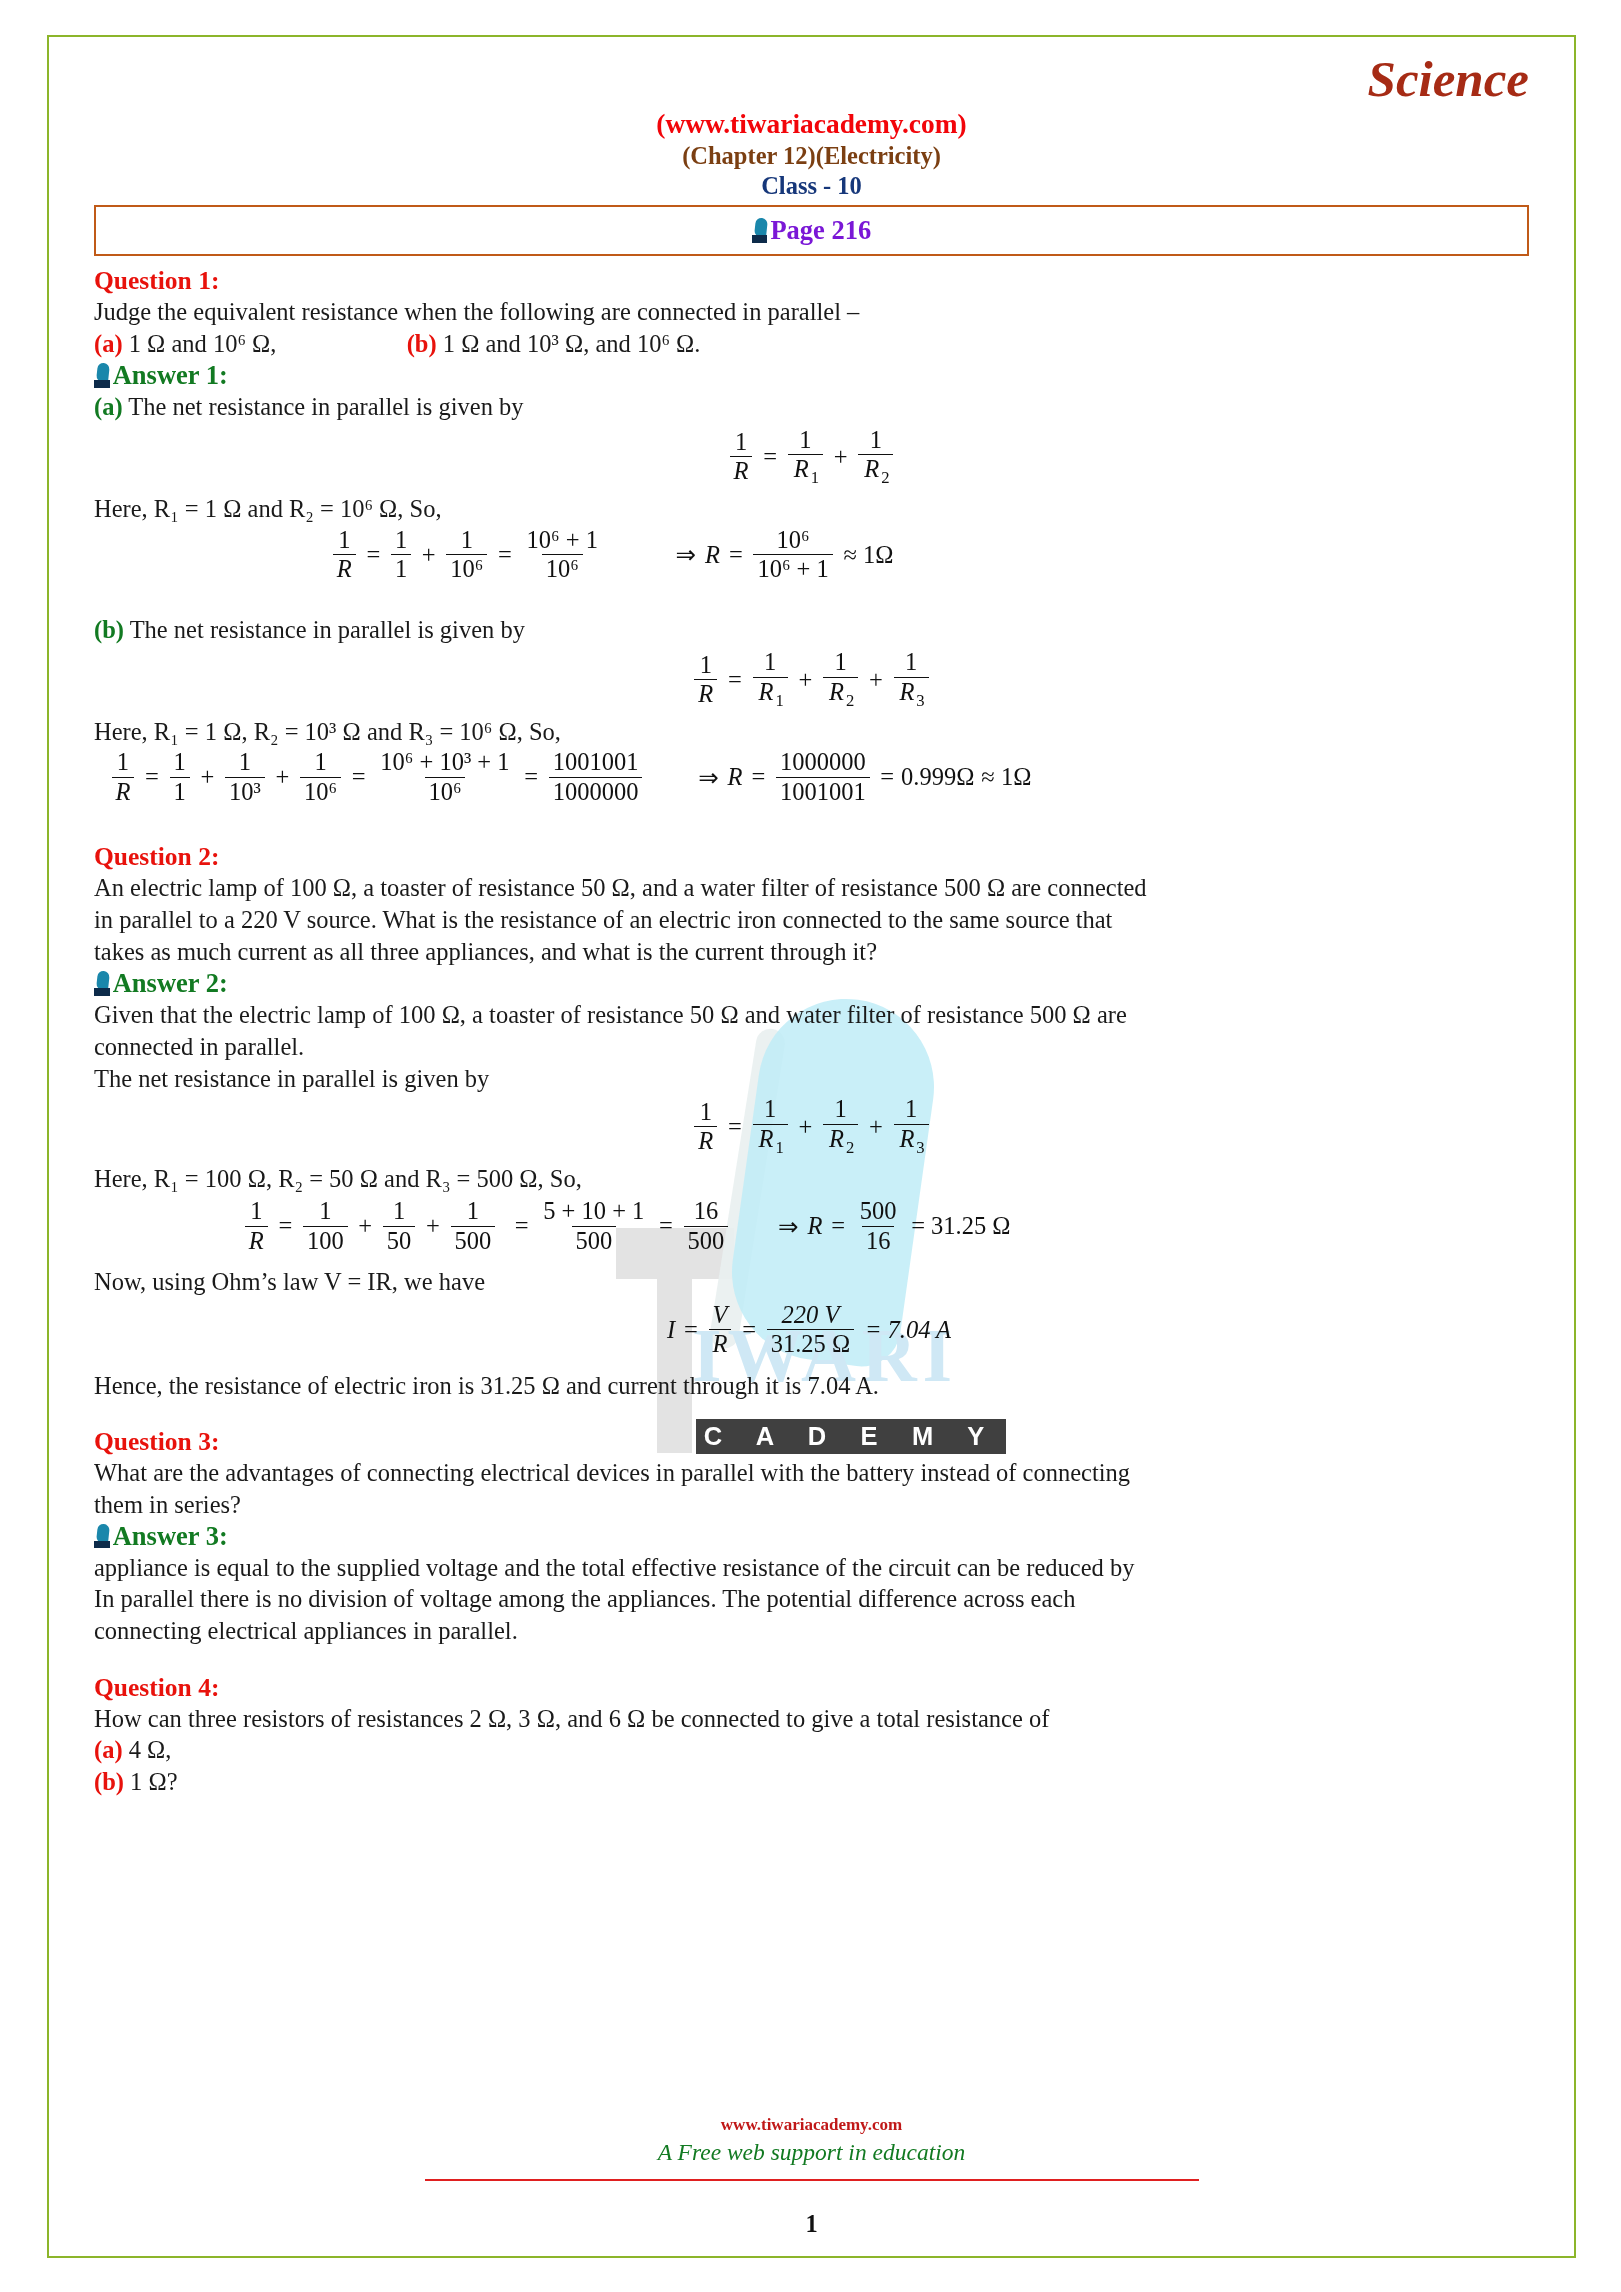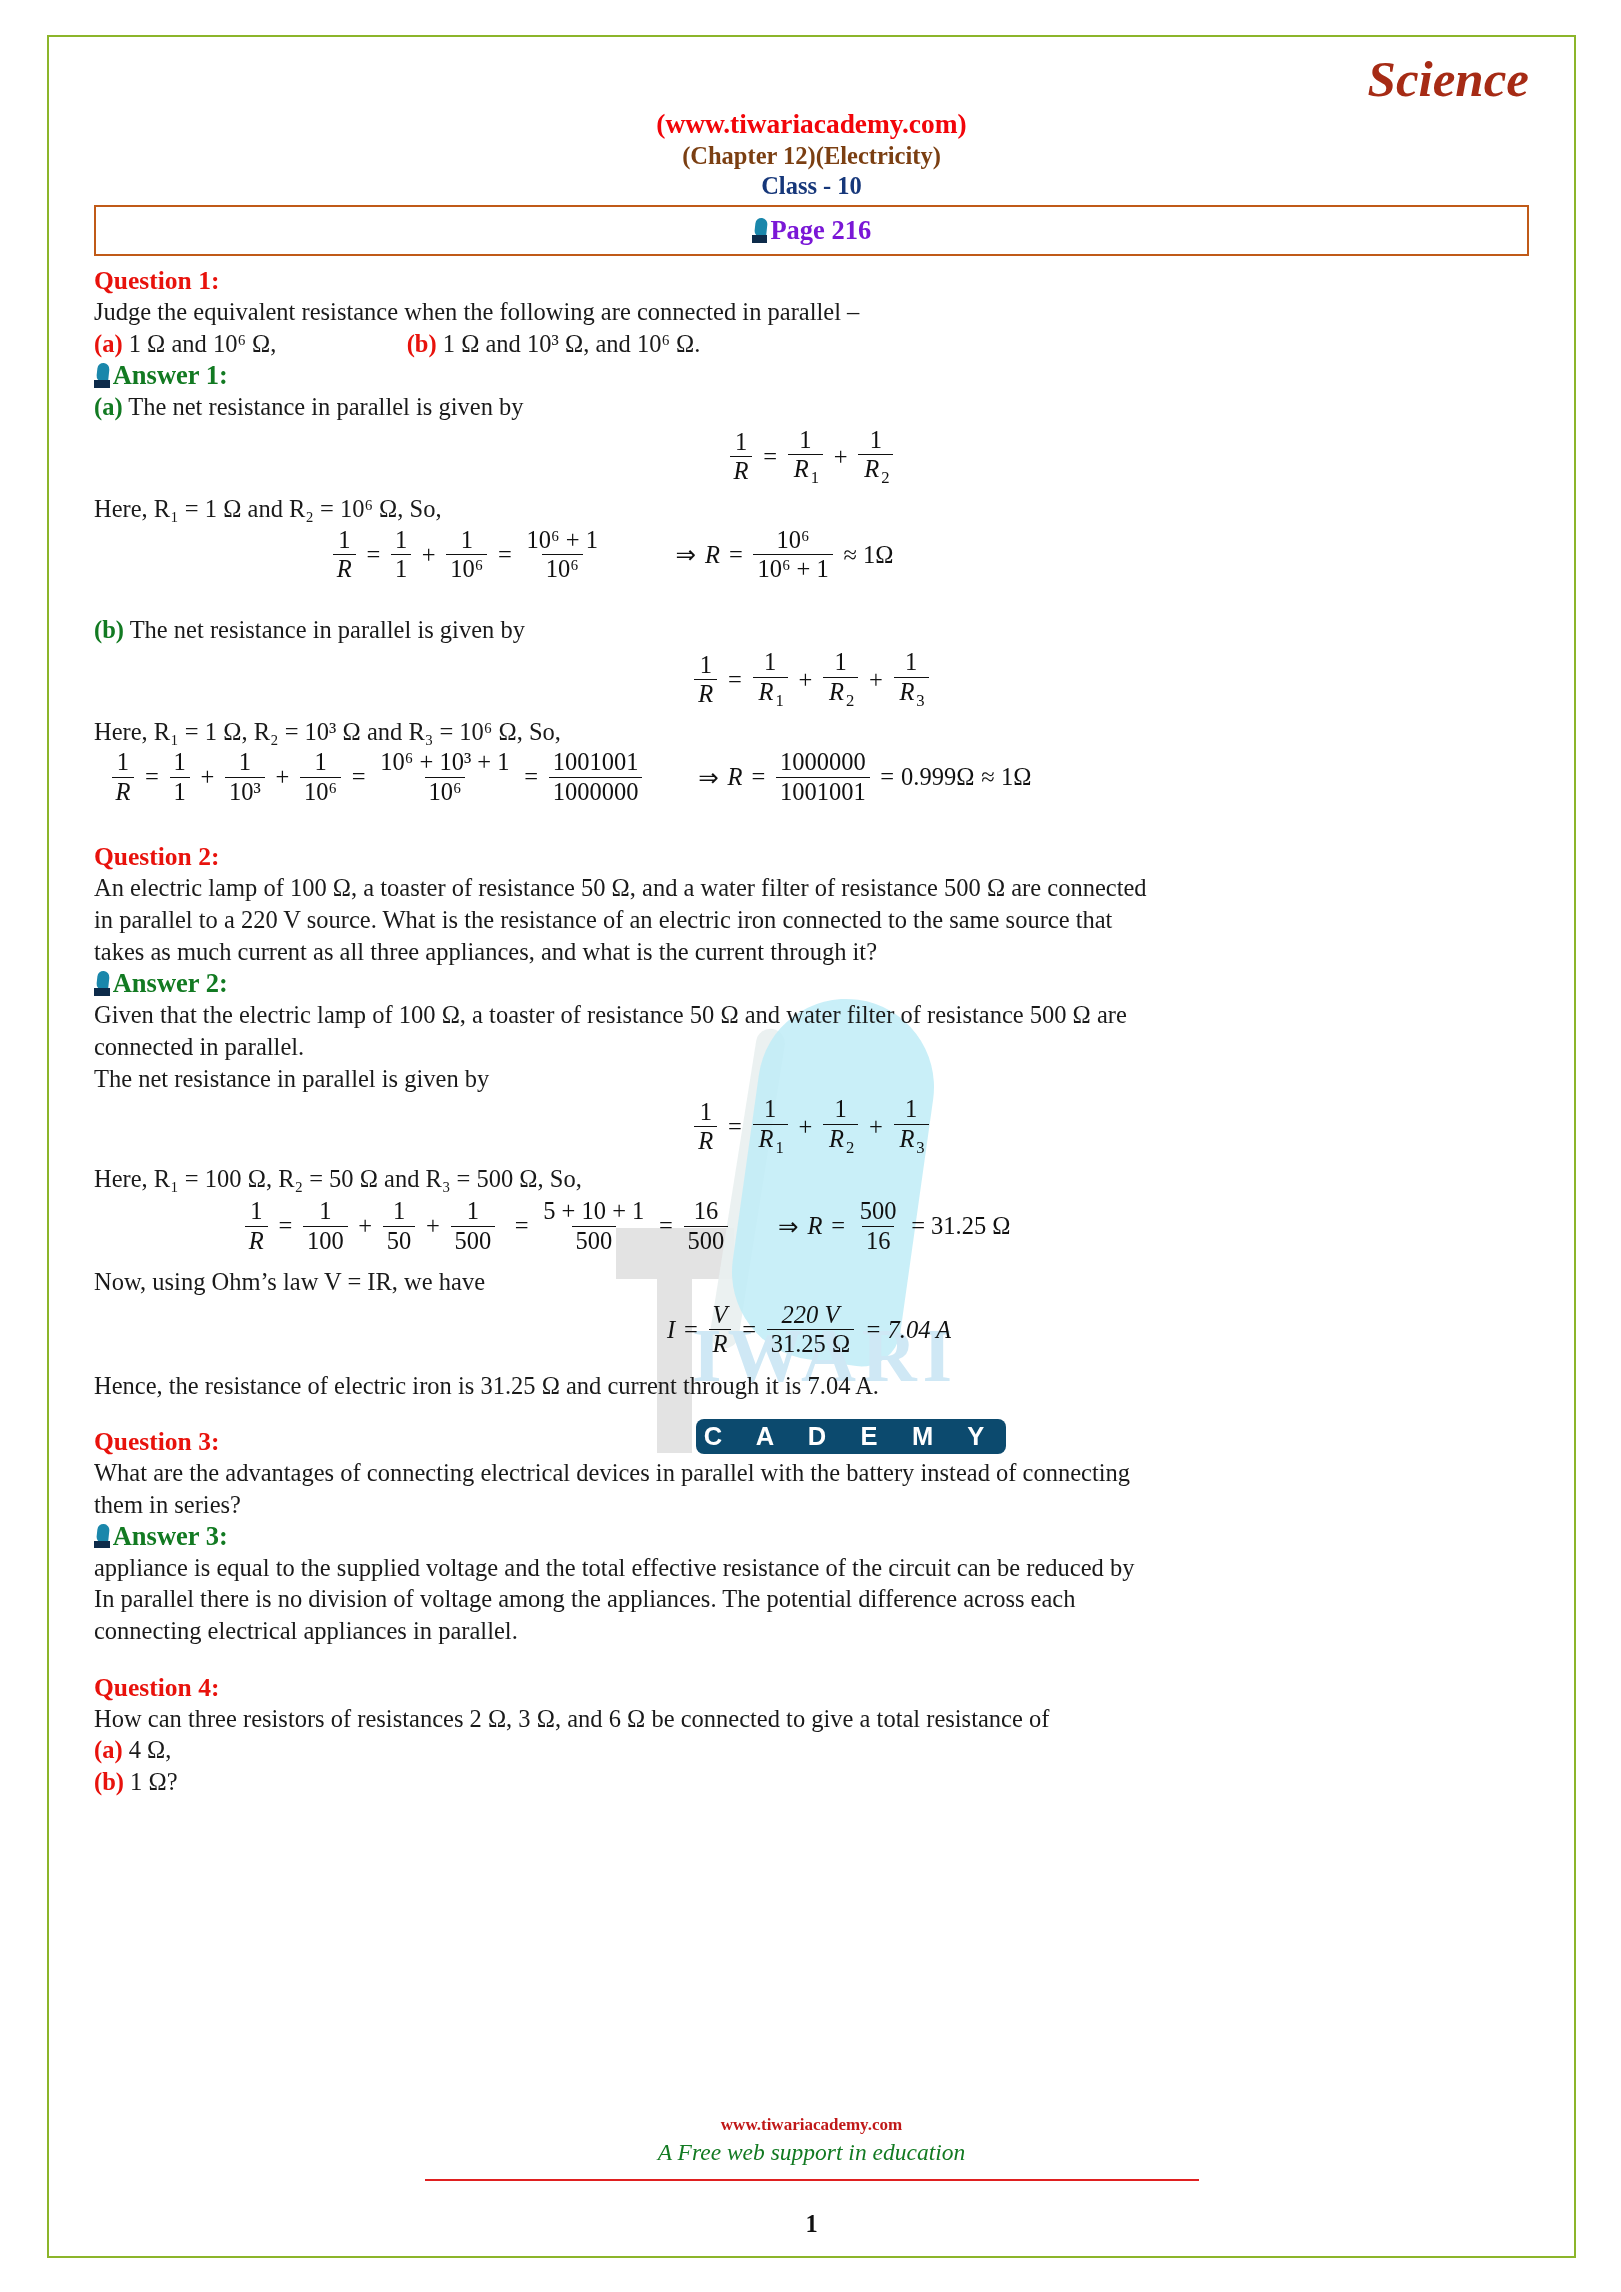--- a/index.html
+++ b/index.html
@@ -65,21 +65,21 @@
     position:absolute; left:94px; top:314px;
     font-family:"Liberation Serif", serif;
     font-size:76px; letter-spacing:5.9px;
     color:#cfe8f5; font-weight:700;
   }
   .wm-sub{
     position:absolute; left:98px; top:421px;
     font-family:"Liberation Sans", sans-serif;
     font-size:25.5px; letter-spacing:13.7px;
     color:#ffffff; font-weight:700;
-    background:#0c4a6e; padding:2.9px 7.8px;border-radius:8px;
+    background:#404040; padding:2.9px 7.8px;
   }
 
   .content{ position:relative; z-index:2; }
 
   
   .hdr-title{
     text-align:right;
     font-family:"Liberation Serif", serif;
     font-style:italic; font-weight:bold;
     font-size:51px; color:#a62b15;

